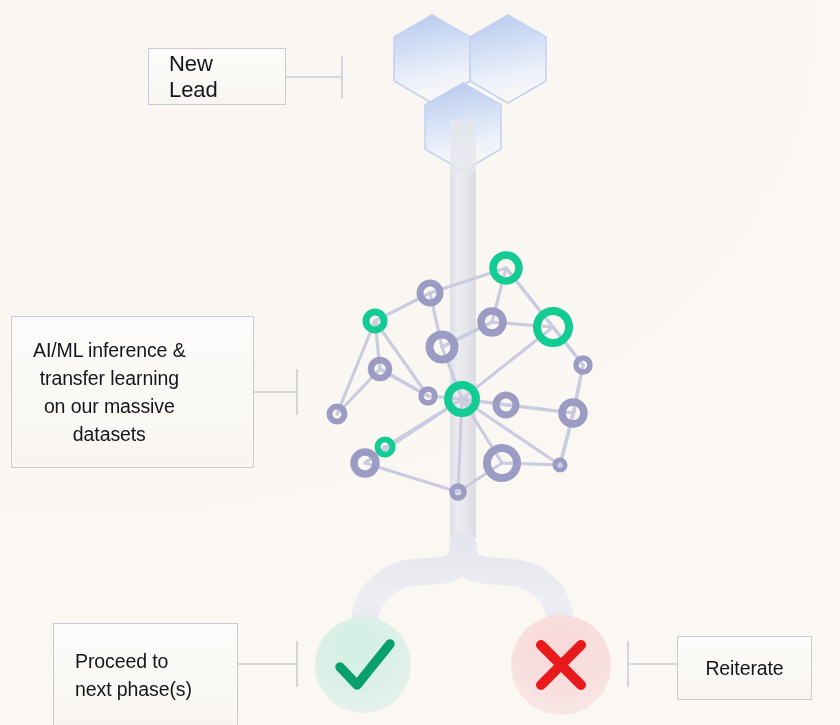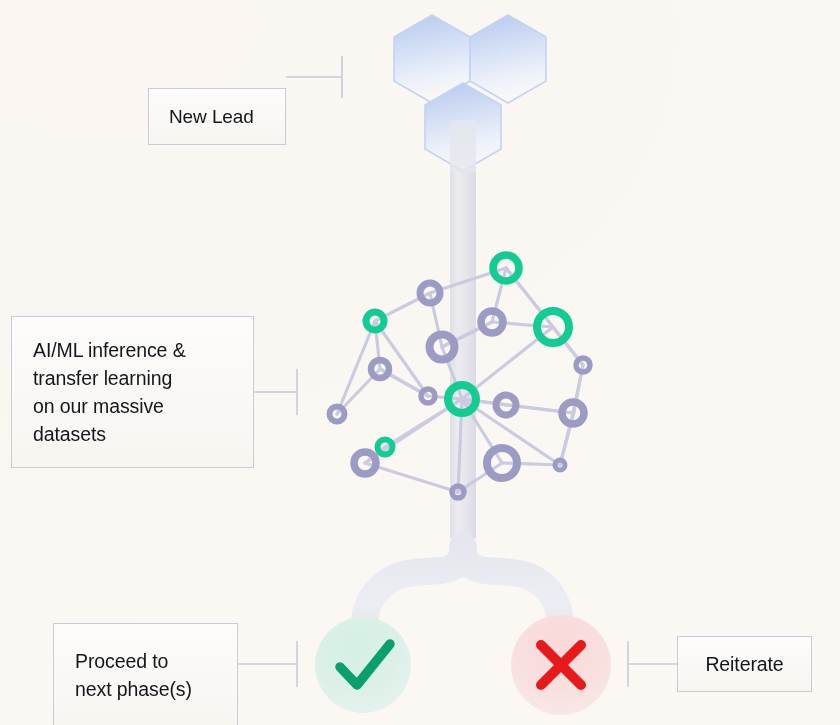--- a/index.html
+++ b/index.html
@@ -44,46 +44,46 @@
     line-height: 26px;
     letter-spacing: -0.1px;
     padding: 10px 20px;
     white-space: pre-line;
   }
   .callout.c-newlead {
     left: 148px;
     top: 48px;
     width: 138px;
     height: 57px;
-    font-size: 19px;
-    margin-top: 40px;
+    font-size: 22px;
   }
   .callout.c-aiml {
     left: 11px;
     top: 316px;
     width: 243px;
     height: 152px;
     font-size: 19.5px;
     line-height: 28px;
     padding: 22px 21px;
+    text-align: center;
   }
   .callout.c-proceed {
     left: 53px;
     top: 623px;
     width: 185px;
     height: 104px;
     font-size: 19.5px;
     line-height: 28px;
     padding: 12px 21px;
   }
   .callout.c-reiterate {
     left: 677px;
     top: 636px;
     width: 135px;
-    height: 56px;
+    height: 64px;
     font-size: 19.5px;
     justify-content: center;
     padding: 2px 14px;
   }
 </style>
 </head>
 <body>
 
 <div id="canvas">
 

